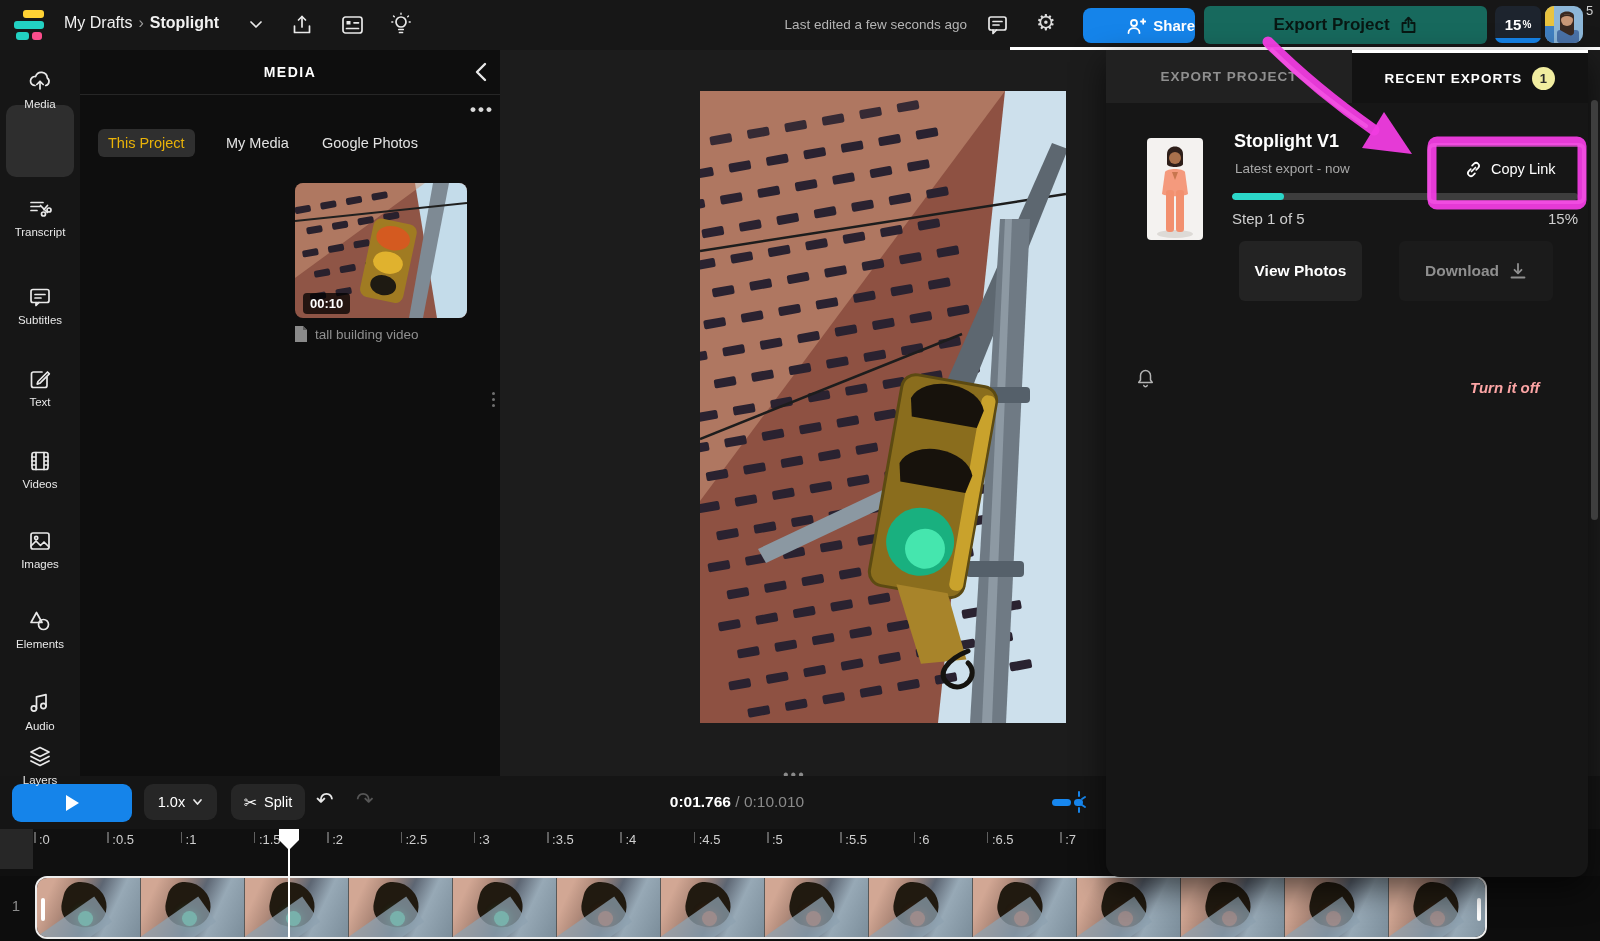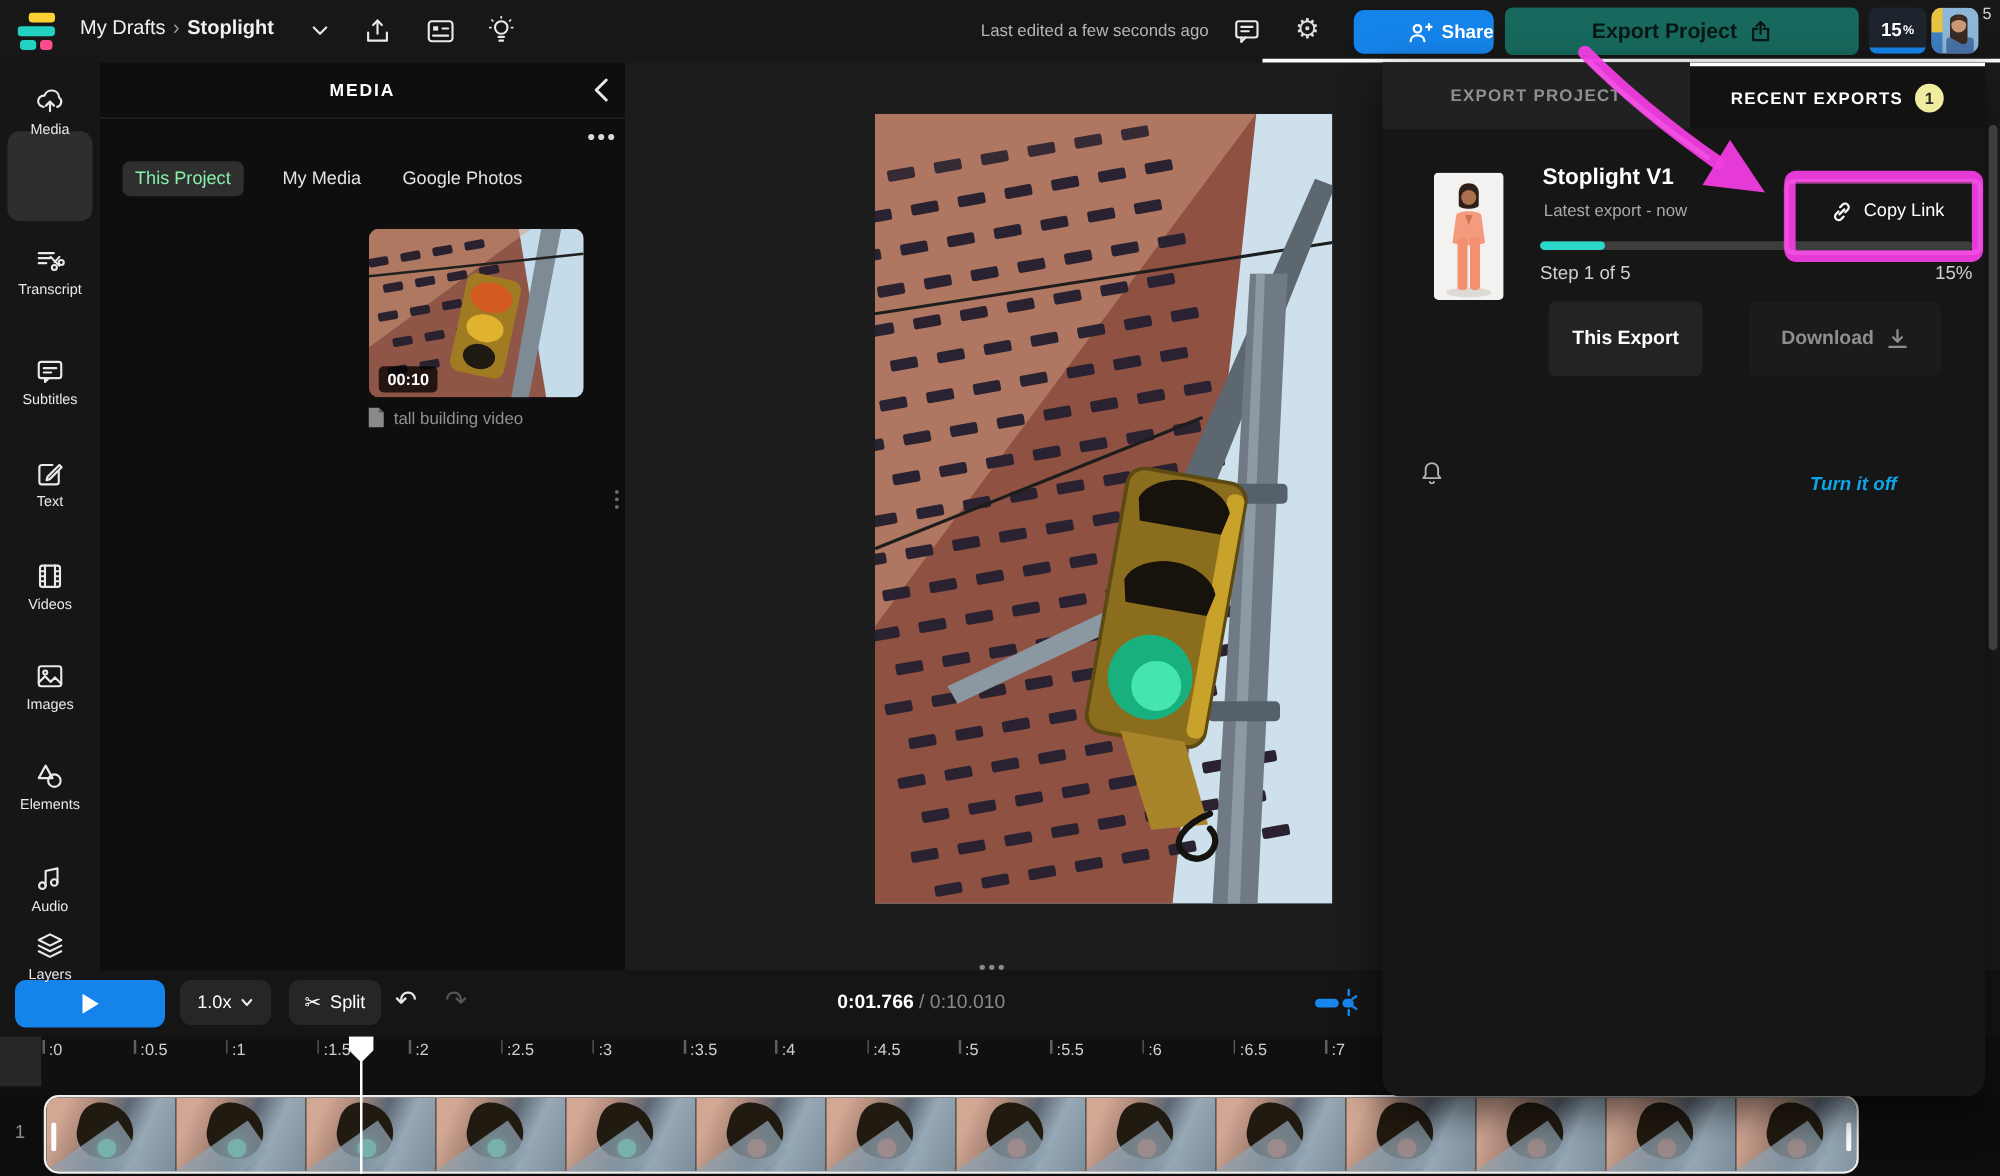--- a/index.html
+++ b/index.html
@@ -31,21 +31,21 @@
     color:#e8e8e8; font-size:11.5px; cursor:pointer; }
   .sb-active { position:absolute; left:6px; top:55px; width:68px; height:72px; background:#2e2e2e; border-radius:10px; }
 
   
   .media-panel { position:absolute; left:80px; top:50px; width:420px; height:726px; background:#0e0e0e; z-index:10; }
   .mp-header { position:absolute; left:0; top:0; width:100%; height:45px; border-bottom:1px solid #262626; }
   .mp-title { position:absolute; left:0; top:14px; width:100%; text-align:center; color:#fff; font-size:14px; font-weight:700; letter-spacing:1.5px; }
   .mp-collapse { position:absolute; left:393px; top:11px; cursor:pointer; }
   .mp-dots { position:absolute; left:390px; top:50px; color:#d9d9d9; font-size:17px; letter-spacing:2px; font-weight:700; cursor:pointer; }
   .mp-tab { position:absolute; top:79px; height:28px; display:flex; align-items:center; color:#e3e3e3; font-size:14.5px; cursor:pointer; padding:0 10px; border-radius:6px; }
-  .mp-tab.active { background:#2f2f2f; color:#86efac; }
+  .mp-tab.active { background:#2f2f2f; color:#eab308; }
   .add-media { position:absolute; left:23px; top:135px; width:167px; height:132px; background:#1e1e1e; border-radius:10px;
     display:flex; flex-direction:column; align-items:center; justify-content:center; gap:12px; color:#fff; font-size:16px; font-weight:700; cursor:pointer; }
   .mp-thumb { position:absolute; left:215px; top:133px; width:172px; height:135px; border-radius:8px; overflow:hidden; cursor:pointer; }
   .mp-duration { position:absolute; left:223px; top:243px; background:rgba(0,0,0,.75); color:#fff; font-size:13px; font-weight:700;
     padding:3px 7px; border-radius:4px; }
   .mp-caption { position:absolute; left:214px; top:276px; display:flex; align-items:center; gap:7px; color:#909090; font-size:13.5px; }
   .mp-resize { position:absolute; left:412px; top:342px; display:flex; flex-direction:column; gap:3px; cursor:col-resize; }
   .mp-resize i { width:3px; height:3px; border-radius:50%; background:#6f6f6f; }
 
   
@@ -71,21 +71,21 @@
   .ep-progress { position:absolute; left:126px; top:143px; width:346px; height:7px; background:#3d3d3d; border-radius:4px; overflow:hidden; }
   .ep-progress i { display:block; height:100%; background:#2bd7c9; border-radius:4px; }
   .ep-step { position:absolute; left:126px; top:160px; color:#cfcfcf; font-size:15px; }
   .ep-pct { position:absolute; left:372px; top:160px; width:100px; text-align:right; color:#cfcfcf; font-size:15px; }
   .ep-btn { position:absolute; top:191px; height:60px; border-radius:6px; display:flex; align-items:center; justify-content:center; gap:10px;
     font-size:15.5px; font-weight:700; cursor:pointer; }
   .ep-view { left:133px; width:123px; background:#232323; color:#fff; }
   .ep-dl { left:293px; width:154px; background:#1b1b1b; color:#8f8f8f; }
   .ep-bell-row { position:absolute; left:30px; top:318px; width:360px; }
   .ep-notif { position:absolute; left:54px; top:320px; width:280px; color:#b3b3b3; font-size:15px; line-height:20px; }
-  .ep-turnoff { position:absolute; left:342px; top:329px; color:#0ea5e9; font-size:15px; font-weight:700; font-style:italic; cursor:pointer; }
+  .ep-turnoff { position:absolute; left:364px; top:329px; color:#fca5a5; font-size:15px; font-weight:700; font-style:italic; cursor:pointer; }
   .ep-note { position:absolute; left:28px; top:384px; width:428px; color:#8e8e8e; font-size:15px; line-height:21.5px; }
   .ep-note b { color:#e9e9e9; font-weight:700; cursor:pointer; }
   .v-scroll { position:absolute; left:1591px; top:100px; width:7px; height:420px; background:#3e3e3e; border-radius:4px; z-index:45; cursor:grab; }
 
   
   .toolbar { position:absolute; left:0; top:776px; width:1600px; height:53px; background:#151515; z-index:6; }
   .btn-play { position:absolute; left:12px; top:8px; width:120px; height:38px; background:#1584ea; border-radius:9px;
     display:flex; align-items:center; justify-content:center; cursor:pointer; }
   .btn-dark { position:absolute; top:8px; height:36px; background:#262626; border-radius:9px; color:#fff; font-size:14.5px;
     display:flex; align-items:center; justify-content:center; gap:7px; cursor:pointer; }
@@ -447,21 +447,21 @@
         <path d="m12.2 9.8 2-2a2.9 2.9 0 0 0-4.1-4.1l-2 2"></path>
       </svg>
       <span>Copy Link</span>
     </div>
     <div class="ep-progress">
         <i id="ep-fill" style="width: 15%;"></i>
       </div>
     <div class="ep-step">Step 1 of 5</div>
     <div class="ep-pct">15%</div>
     <div class="ep-btn ep-view">
-      <span>This Export</span>
+      <span>View Photos</span>
     </div>
     <div class="ep-btn ep-dl">
       <span>Download</span>
       <svg width="18" height="18" viewBox="0 0 18 18" style="stroke:#8f8f8f;fill:none;stroke-width:1.8;stroke-linecap:round;stroke-linejoin:round">
         <path d="M9 2v9"></path>
           <path d="m5.5 7.8 3.5 3.5 3.5-3.5"></path>
           <path d="M2.5 15.5h13"></path>
       </svg>
     </div>
 

